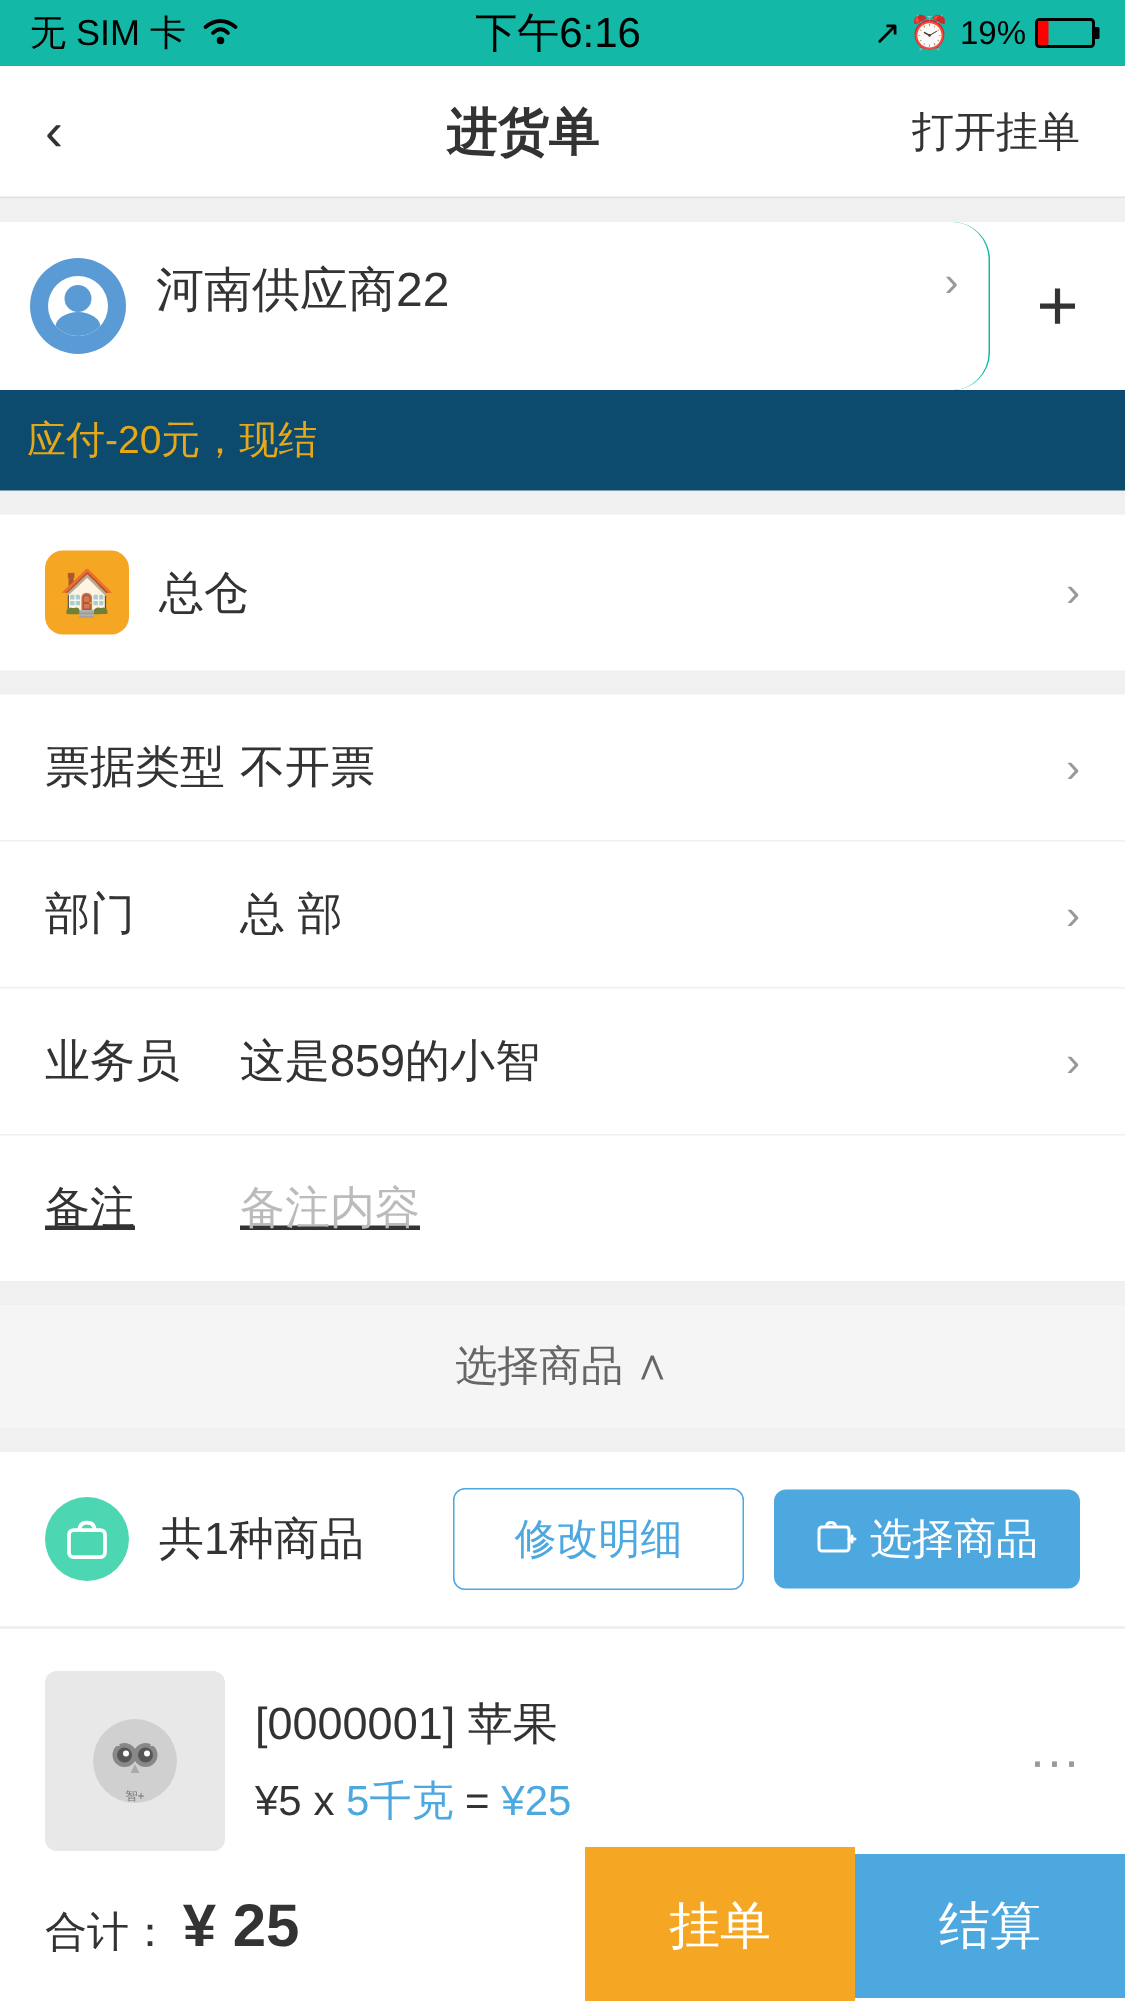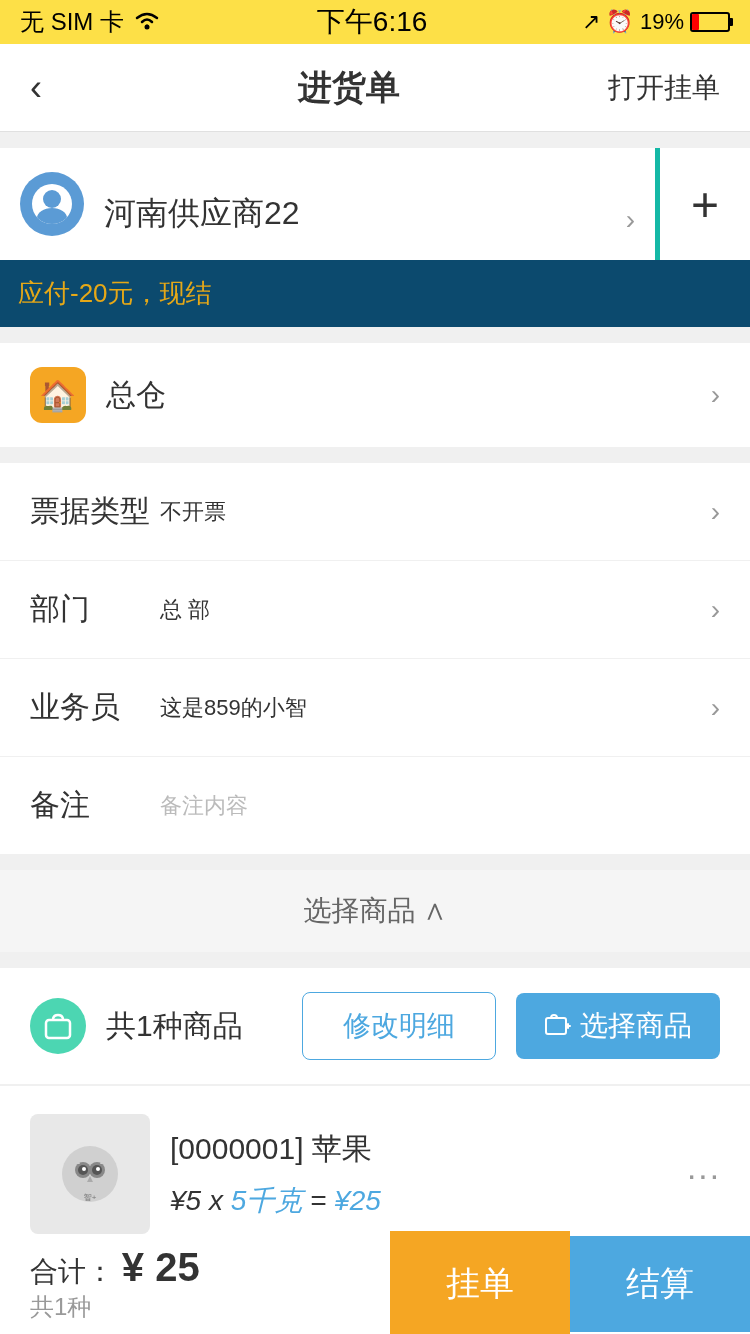--- a/index.html
+++ b/index.html
@@ -11,21 +11,21 @@
       background: #f0f0f0;
       font-size: 28px;
       color: #333;
       position: relative;
     }
 
     
     .status-bar {
       width: 100%;
       height: 44px;
-      background: #fde047;
+      background: #14b8a6;
       display: flex;
       align-items: center;
       justify-content: space-between;
       padding: 0 20px;
       font-size: 24px;
       color: #000;
     }
     .status-left { display: flex; align-items: center; gap: 8px; }
     .status-center { font-size: 28px; font-weight: 500; }
     .status-right { display: flex; align-items: center; gap: 6px; font-size: 22px; }
@@ -92,23 +92,24 @@
     
     .supplier-section {
       background: #fff;
       margin-top: 16px;
       display: flex;
       align-items: stretch;
     }
     .supplier-main {
       flex: 1;
       display: flex;
-      align-items: flex-end;
+      align-items: flex-start;
       padding: 24px 20px;
-      border-right: 5px solid #14b8a6;
+      border-right: 1px solid #14b8a6;
+      border-radius: 25px;
     }
     .supplier-avatar {
       width: 64px;
       height: 64px;
       border-radius: 50%;
       background: #5b9bd5;
       display: flex;
       align-items: center;
       justify-content: center;
       margin-right: 20px;
@@ -199,30 +200,30 @@
       background: #fff;
       margin-top: 16px;
     }
     .form-row {
       display: flex;
       align-items: center;
       padding: 28px 30px;
       border-bottom: 1px solid #f0f0f0;
       cursor: pointer;
     }
-    .form-row:last-child { border-bottom: none; }
+    .form-row:last-child { border-bottom: none; text-decoration: underline; }
     .form-label {
       font-size: 30px;
       color: #333;
       width: 120px;
       flex-shrink: 0;
     }
     .form-value {
       flex: 1;
-      font-size: 22px;
+      font-size: 30px;
       color: #333;
       padding-left: 10px;
     }
     .form-value.placeholder {
       color: #bbb;
     }
 
     
     .collapse-btn {
       background: #f5f5f5;
@@ -305,21 +306,20 @@
       flex: 1;
     }
     .product-name {
       font-size: 30px;
       color: #333;
       margin-bottom: 12px;
     }
     .product-price {
       font-size: 28px;
       color: #333;
-      font-style: italic;
     }
     .product-price .highlight {
       color: #4da8e0;
     }
     .product-more {
       font-size: 34px;
       color: #999;
       cursor: pointer;
     }
 
@@ -518,17 +518,16 @@
     <div class="product-more">···</div>
   </div>
 
   <div class="bottom-spacer"></div>
 </div>
 
 <div class="bottom-bar">
   <div class="total-section">
     <span class="total-label">合计：</span>
     <span class="total-amount">¥ 25</span>
-    <span class="total-count">共1种</span>
   </div>
   <div class="btn-hang">挂单</div>
   <div class="btn-checkout">结算</div>
 </div>
 
 </body></html>

